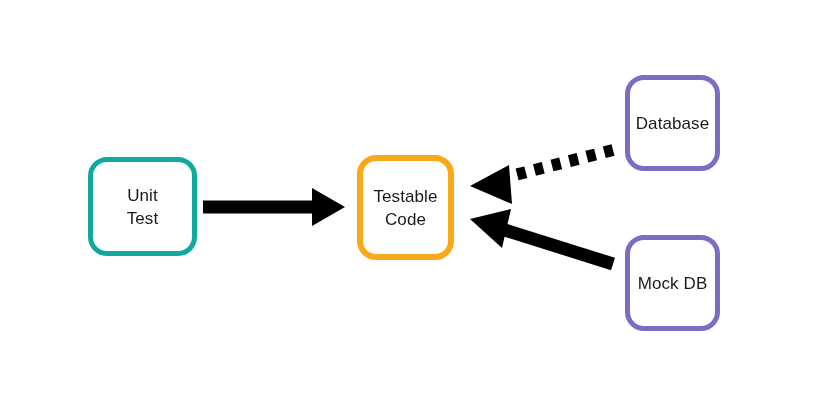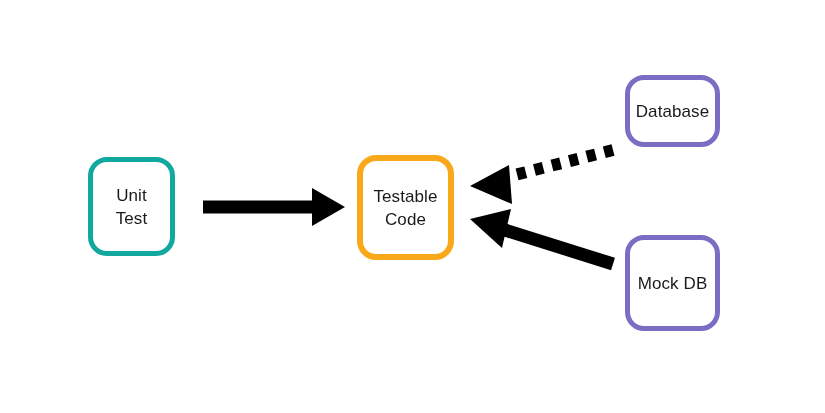--- a/index.html
+++ b/index.html
@@ -39,38 +39,38 @@
     font-size: 17px;
     line-height: 23px;
     color: #1a1a1a;
     text-align: center;
     white-space: pre-line;
     letter-spacing: 0.1px;
   }
   #node-unit-test {
     left: 88px;
     top: 157px;
-    width: 87px;
+    width: 109px;
     height: 99px;
     border: 5px solid #11a8a0;
     border-radius: 19px;
   }
   #node-testable-code {
     left: 357px;
     top: 155px;
     width: 97px;
     height: 105px;
     border: 6px solid #f9a81a;
     border-radius: 19px;
   }
   #node-database {
     left: 625px;
     top: 75px;
     width: 95px;
-    height: 72px;
+    height: 96px;
     border: 5px solid #7d6cc4;
     border-radius: 19px;
   }
   #node-mock-db {
     left: 625px;
     top: 235px;
     width: 95px;
     height: 96px;
     border: 5px solid #7d6cc4;
     border-radius: 19px;

